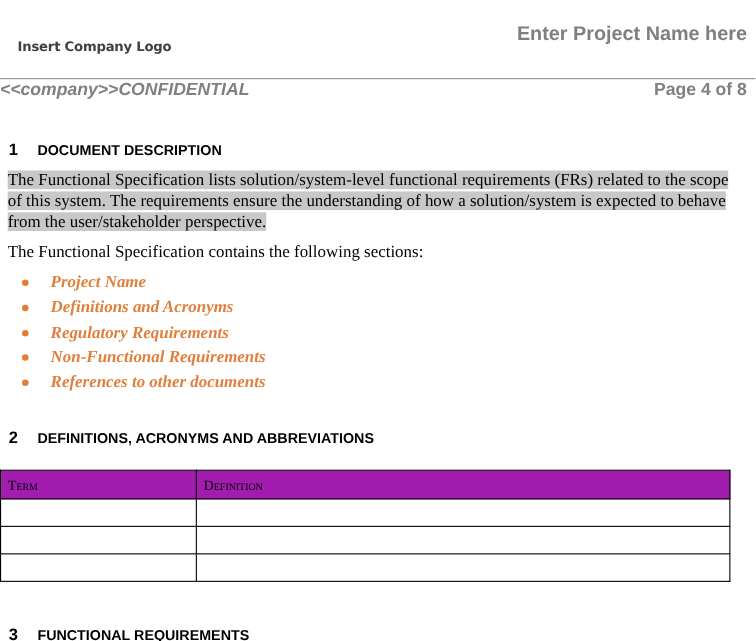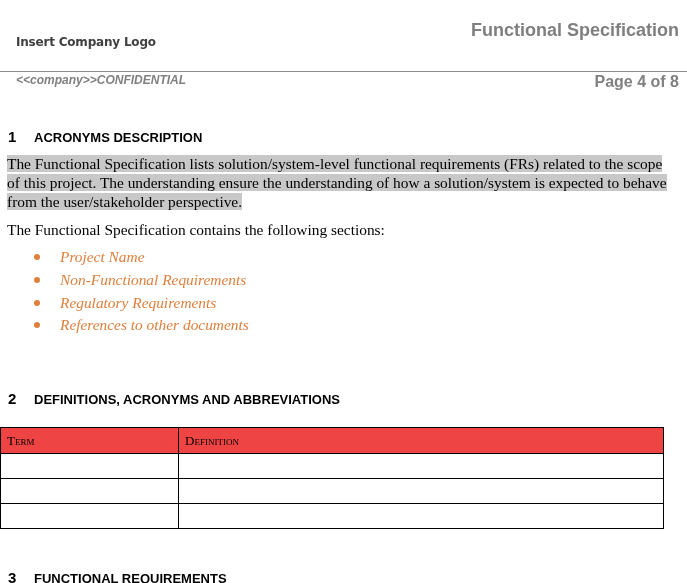--- a/index.html
+++ b/index.html
@@ -1,59 +1,60 @@
 <!DOCTYPE html>
 <html><head>
   <meta charset="utf-8">
   <style>
     html, body { margin:0; padding:0; }
     body { width:687px; height:583px; background:#ffffff; position:relative; overflow:hidden; font-family:"Liberation Serif", serif; }
     .abs { position:absolute; }
     .logo { left:16px; top:35px; font-family:"DejaVu Sans", sans-serif; font-size:12px; font-weight:bold; color:#404040; letter-spacing:-0.2px; }
     .hdr-title { right:8px; top:18px; font-family:"Liberation Sans", sans-serif; font-size:18px; font-weight:bold; color:#7f7f7f; text-align:right; line-height:25px; }
     .hdr-rule { left:0; top:71px; width:687px; height:1px; background:#8c8c8c; }
-    .confidential { left:16px; top:73px; font-family:"Liberation Sans", sans-serif; font-size:12px; font-weight:bold; font-style:italic; color:#808080; }
+    .confidential { left:0; top:73px; font-family:"Liberation Sans", sans-serif; font-size:16px; font-weight:bold; font-style:italic; color:#808080; }
     .pageno { right:8px; top:73px; font-family:"Liberation Sans", sans-serif; font-size:16px; color:#808080;font-weight:bold; }
     .h1 { left:8px; font-family:"Liberation Sans", sans-serif; font-size:13px; font-weight:bold; color:#000; }
     .h1 .num { display:inline-block; width:26px; font-size:15px; }
     .para { left:7px; font-size:15.4px; color:#000; line-height:19px; }
     .hl { top:154px; width:660px; }
     .hl span { background:#c8c8c8; }
     .intro { top:220px; }
-    .bullets { left:34px; top:247px; margin:0; padding:0; list-style:none; }
+    .bullets { left:20px; top:247px; margin:0; padding:0; list-style:none;font-weight:bold; }
     .bullets li { height:22.8px; line-height:20px; font-size:15.4px; font-style:italic; color:#e07f3c; position:relative; padding-left:26px; }
     .bullets li .dot { position:absolute; left:0; top:7px; width:6px; height:6px; border-radius:50%; background:#e07f3c; }
     table.defs { position:absolute; left:0; top:427px; width:664px; border-collapse:collapse; }
     table.defs td, table.defs th { border:1.3px solid #000; height:24px; padding:0 6px; text-align:left; font-weight:normal; font-size:13px; font-variant:small-caps; color:#000; }
-    table.defs th { background:#ef4444; height:25px; }
+    table.defs th { background:#a21caf; height:25px; }
     table.defs .c1 { width:165px; }
   </style>
 </head>
 <body>
 
 <div class="abs logo">Insert Company Logo</div>
 <div class="abs hdr-title">
-  <div>Functional Specification</div>
+  <div>Enter Project Name here</div>
 </div>
 <div class="abs hdr-rule"></div>
 <div class="abs confidential">&lt;&lt;company&gt;&gt;CONFIDENTIAL</div>
 <div class="abs pageno">Page 4 of 8</div>
 
 <div class="abs h1" style="top:128px;">
-  <span class="num">1</span><span>ACRONYMS DESCRIPTION</span>
+  <span class="num">1</span><span>DOCUMENT DESCRIPTION</span>
 </div>
 <div class="abs para hl">
-  <span>The Functional Specification lists solution/system-level functional requirements (FRs) related to the scope of this project. The understanding ensure the understanding of how a solution/system is expected to behave from the user/stakeholder perspective.</span>
+  <span>The Functional Specification lists solution/system-level functional requirements (FRs) related to the scope of this system. The requirements ensure the understanding of how a solution/system is expected to behave from the user/stakeholder perspective.</span>
 </div>
 <div class="abs para intro">The Functional Specification contains the following sections:</div>
 
 <ul class="abs bullets">
   <li><span class="dot"></span><span>Project Name</span></li>
+  <li><span class="dot"></span><span>Definitions and Acronyms</span></li>
+  <li><span class="dot"></span><span>Regulatory Requirements</span></li>
   <li><span class="dot"></span><span>Non-Functional Requirements</span></li>
-  <li><span class="dot"></span><span>Regulatory Requirements</span></li>
   <li><span class="dot"></span><span>References to other documents</span></li>
 </ul>
 
 <div class="abs h1" style="top:390px;">
   <span class="num">2</span><span>DEFINITIONS, ACRONYMS AND ABBREVIATIONS</span>
 </div>
 
 <table class="defs">
   <tbody>
       <tr>

